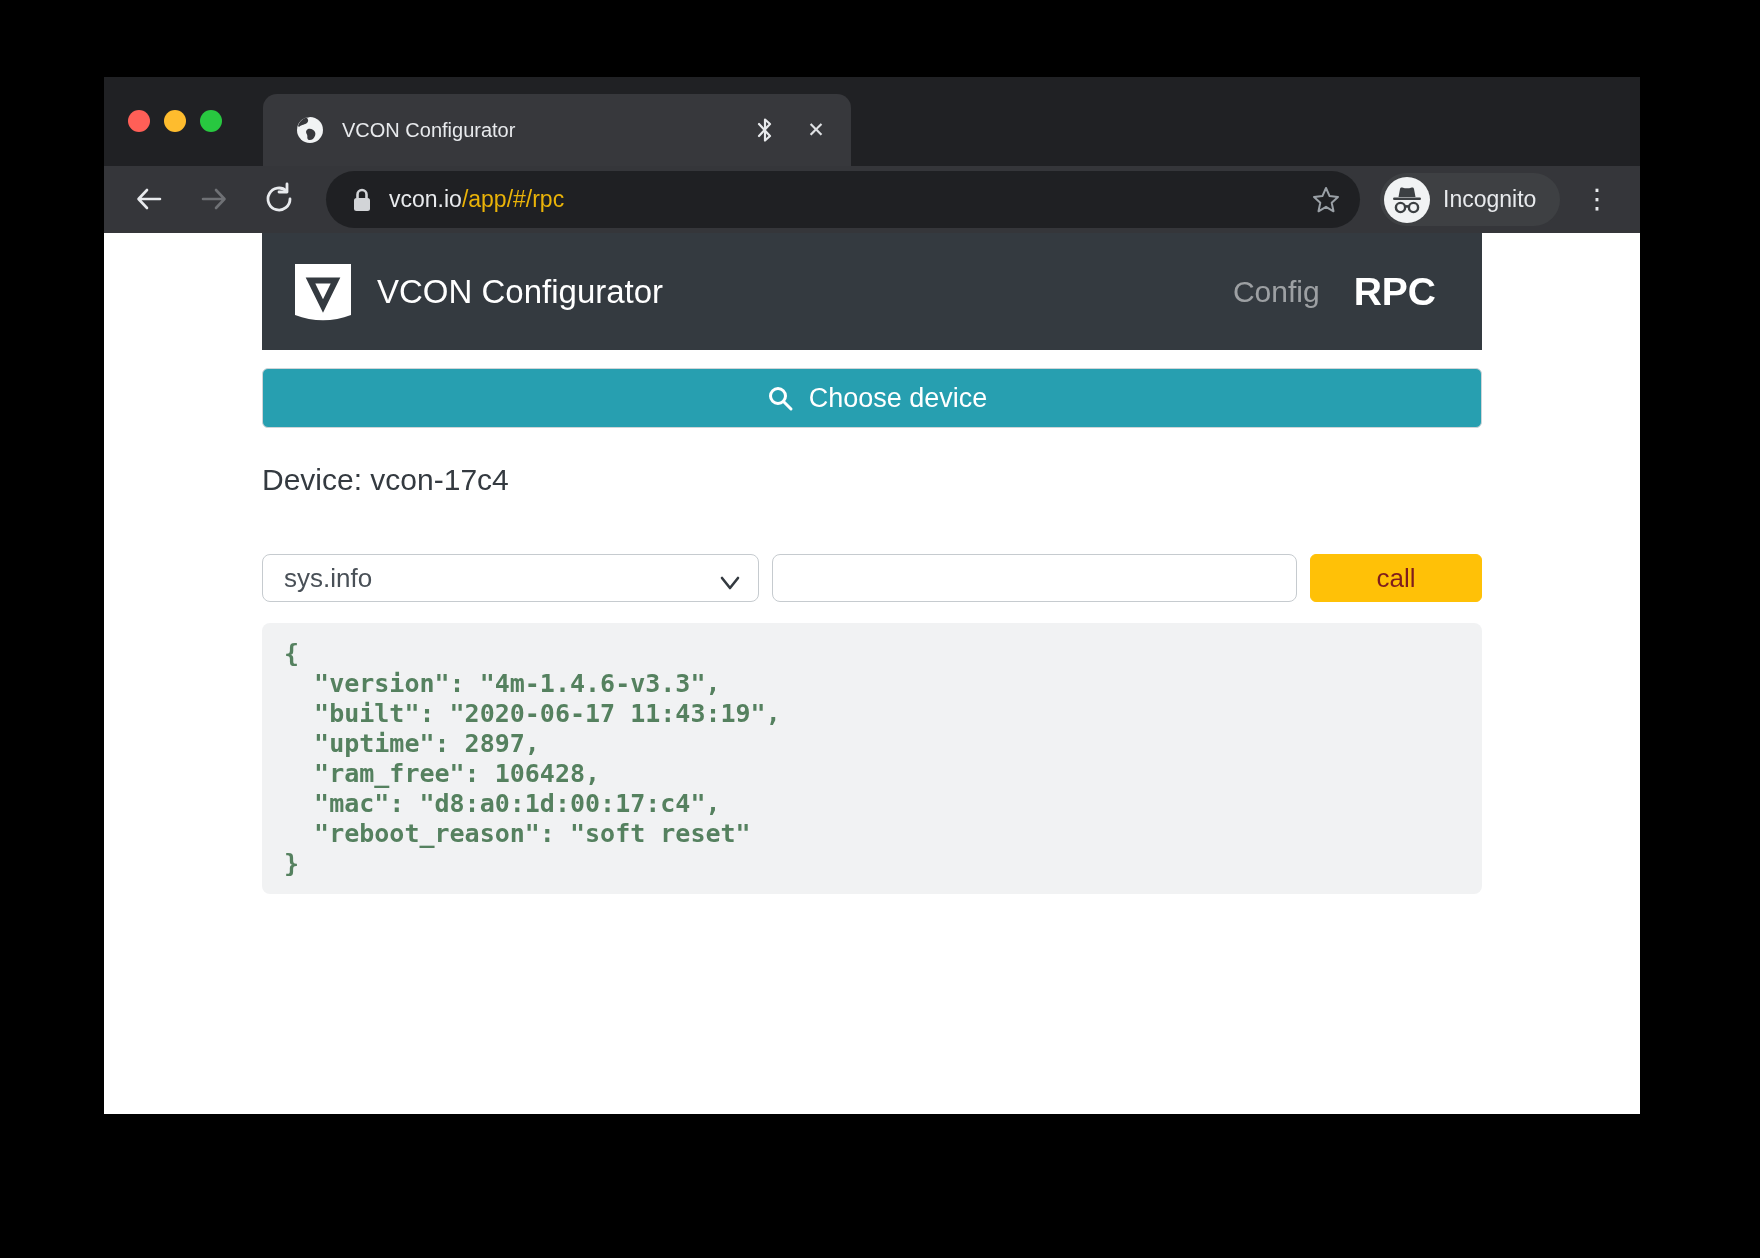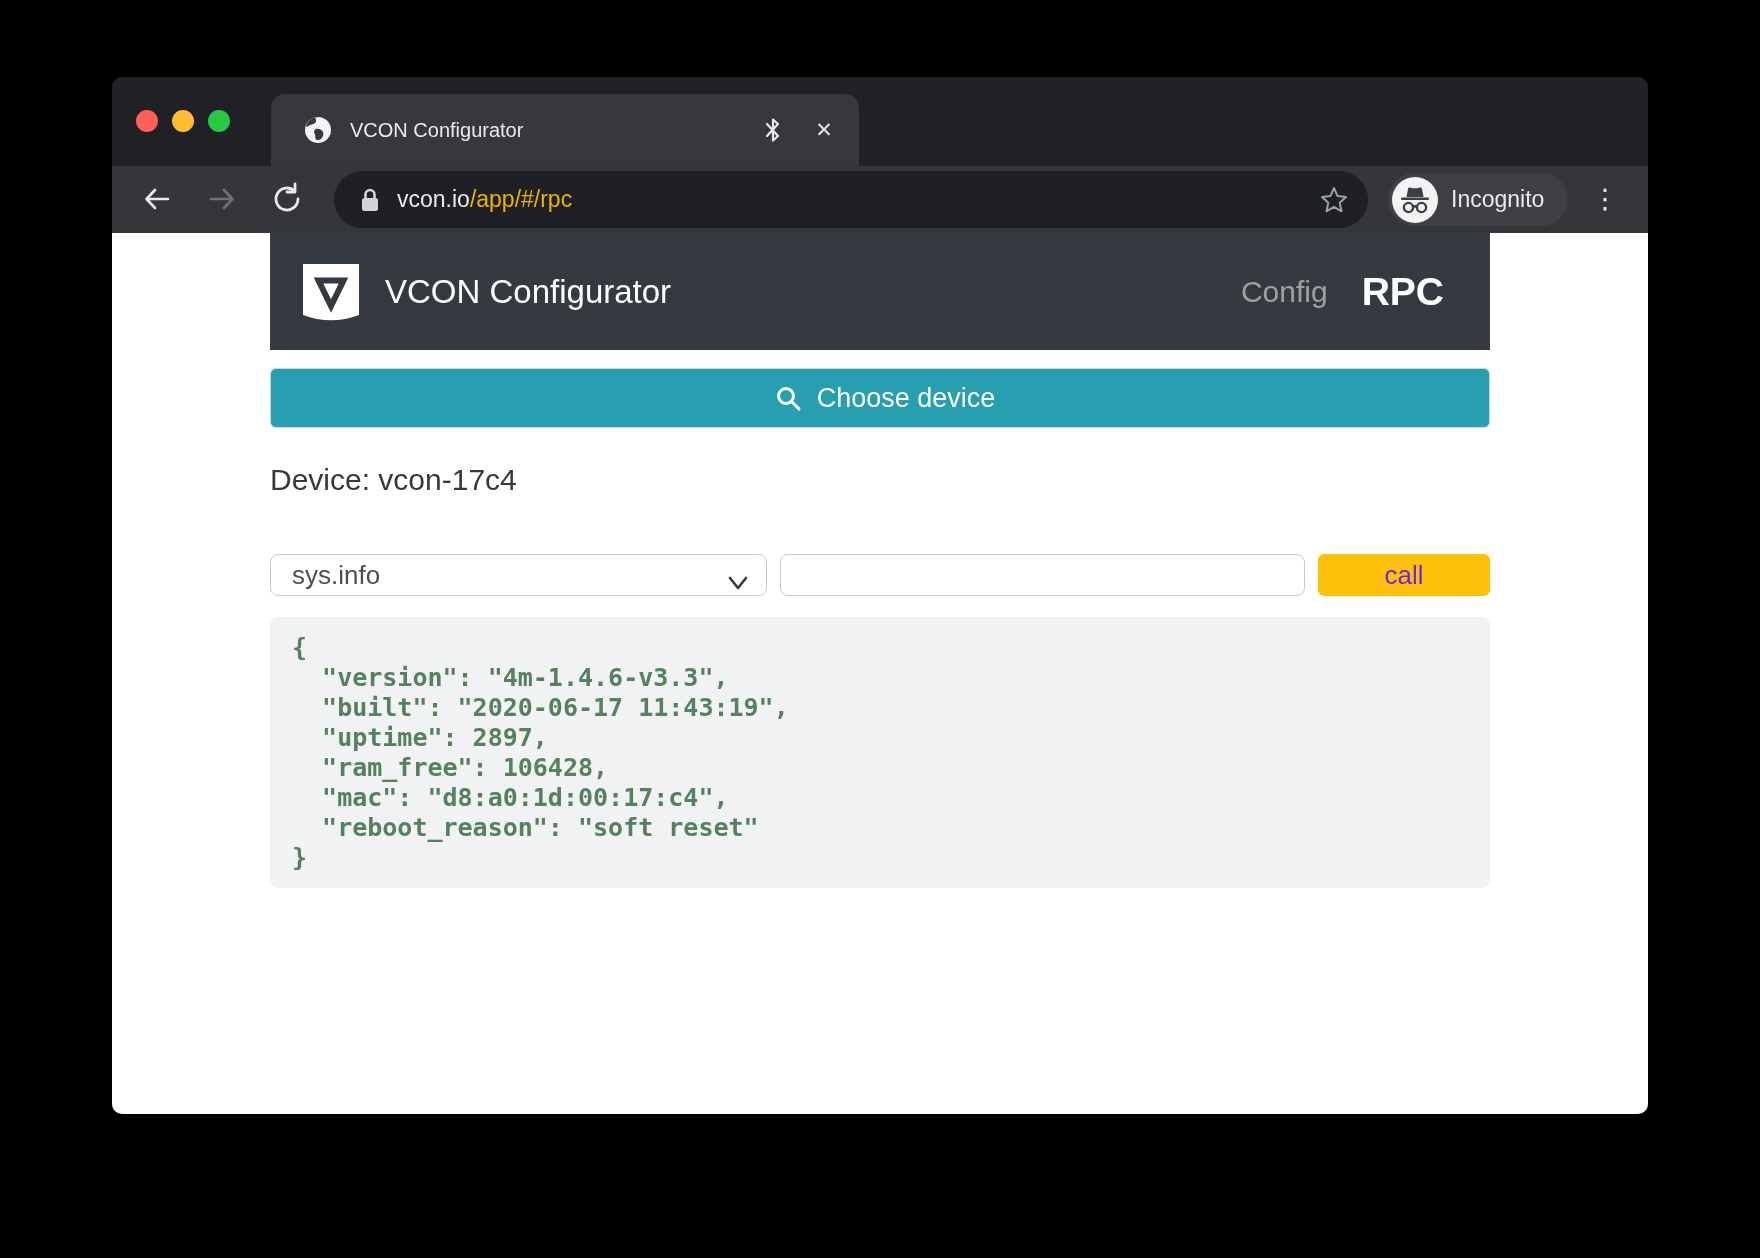--- a/index.html
+++ b/index.html
@@ -1,19 +1,19 @@
 <!DOCTYPE html>
 <html><head>
 <meta charset="utf-8">
 <style>
   html,body{margin:0;padding:0;background:#000;}
   .stage{position:relative;width:1760px;height:1258px;background:#000;overflow:hidden;
          font-family:"Liberation Sans","DejaVu Sans",sans-serif;}
-  .window{position:absolute;left:112px;top:77px;width:1536px;height:1037px;
-          border-radius:10px;background:#202124;overflow:hidden;}
+  .window{position:absolute;left:104px;top:77px;width:1536px;height:1037px;
+          border-radius:0;background:#202124;overflow:hidden;}
 
   
   .titlebar{position:relative;height:89px;background:#202124;}
   .lights{position:absolute;left:24px;top:33px;display:flex;gap:14px;}
   .light{width:22px;height:22px;border-radius:50%;}
   .tab{position:absolute;left:159px;bottom:0;width:588px;height:72px;background:#37383c;
        border-radius:14px 14px 0 0;display:flex;align-items:center;padding:0 20px 0 33px;
        box-sizing:border-box;}
   .tab-favicon{width:28px;height:28px;margin-right:18px;flex:0 0 auto;}
   .tab-title{color:#e8eaed;font-size:20px;flex:1;white-space:nowrap;overflow:hidden;}
@@ -53,30 +53,30 @@
   .appnav{margin-left:auto;display:flex;align-items:center;gap:34px;}
   .nav-config{color:rgba(255,255,255,0.52);font-size:30px;cursor:pointer;}
   .nav-rpc{color:#ffffff;font-size:39px;font-weight:700;cursor:pointer;}
 
   .choose{margin-top:18px;width:1220px;height:60px;background:#279fb0;border:1px solid #cfd5d8;
           border-radius:6px;display:flex;align-items:center;justify-content:center;gap:15px;
           color:#fff;font-size:27px;font-family:inherit;cursor:pointer;box-sizing:border-box;padding-left:16px;}
 
   .device-line{margin-top:34px;font-size:30px;line-height:36px;color:#343a40;}
 
-  .rpc-row{margin-top:56px;display:flex;gap:13px;height:42px;}
+  .rpc-row{margin-top:56px;display:flex;gap:13px;height:48px;}
   .selwrap{position:relative;width:497px;flex:0 0 auto;}
   .method-select{width:100%;height:100%;appearance:none;-webkit-appearance:none;
           background:#fff;border:1px solid #c6cbcf;border-radius:8px;font-size:26px;
           color:#495057;padding:0 55px 0 21px;font-family:inherit;}
   .selcaret{position:absolute;right:18px;top:19px;pointer-events:none;}
   .args-input{flex:1;border:1px solid #c6cbcf;border-radius:8px;font-size:26px;color:#495057;
           padding:0 20px;font-family:inherit;box-sizing:border-box;background:#fff;}
   .call-btn{width:172px;flex:0 0 auto;background:#ffc107;border:1px solid #ffc107;border-radius:6px;
-          font-size:26px;color:#6d28d9;font-family:inherit;cursor:pointer;}
+          font-size:26px;color:#7f1d1d;font-family:inherit;cursor:pointer;}
 
   .result{margin-top:21px;width:1220px;height:271px;box-sizing:border-box;background:#f1f2f3;
           border-radius:8px;padding:16px 22px;margin-bottom:0;
           font-family:"DejaVu Sans Mono","Liberation Mono",monospace;font-weight:bold;
           font-size:25px;line-height:30px;color:#55815f;white-space:pre;overflow:hidden;}
 </style>
 </head>
 <body>
 
 <div class="stage">

